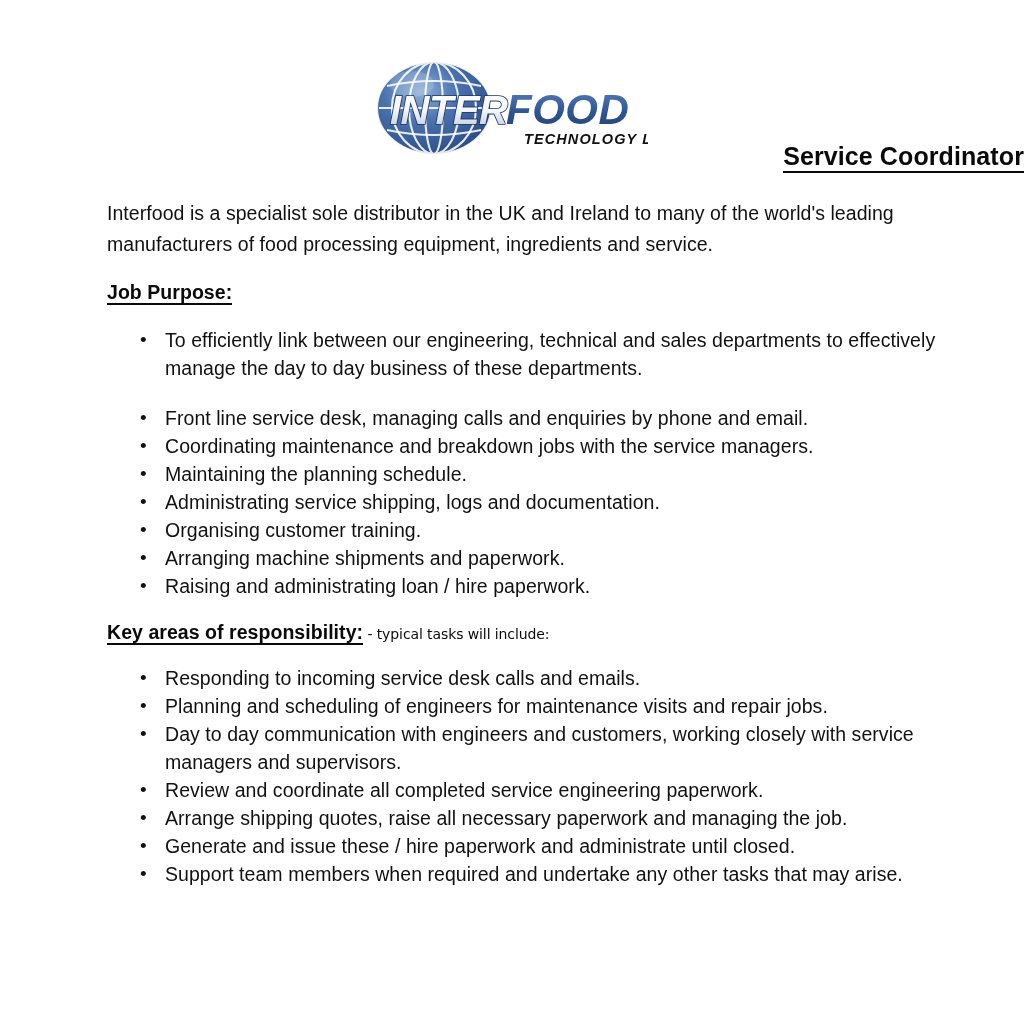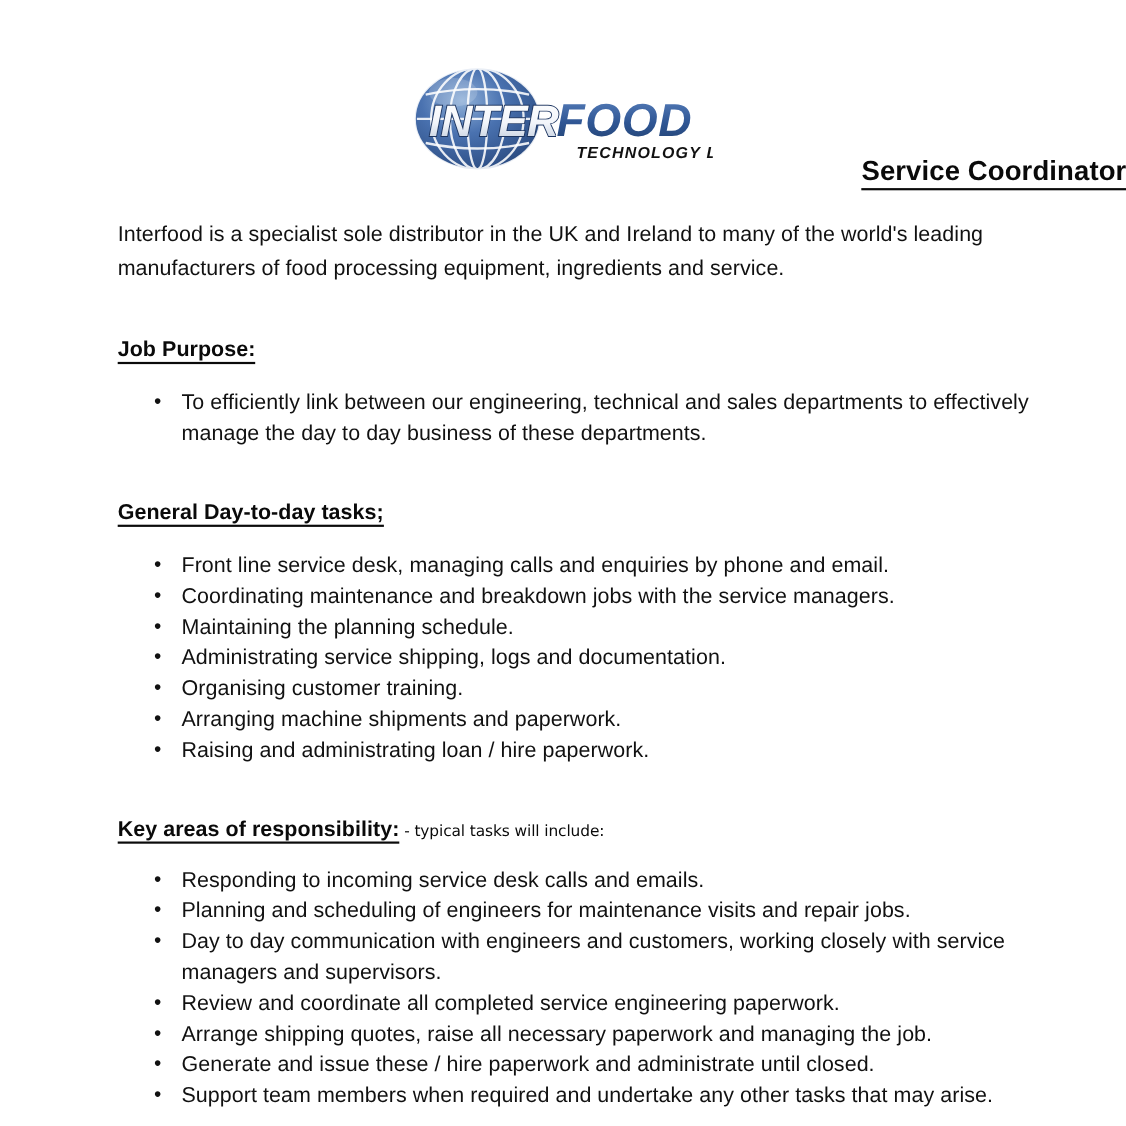--- a/index.html
+++ b/index.html
@@ -71,21 +71,21 @@
     font-size: 19.5px;
     line-height: 31px;
     margin: 27px 0 0 0;
     color: #111;
     letter-spacing: 0.05px;
   }
 
   h2.section-head {
     font-size: 19.5px;
     font-weight: bold;
-    margin: 47px 0 0 0;
+    margin: 21px 0 0 0;
     padding: 0;
     color: #0a0a0a;
     letter-spacing: 0.05px;
   }
   h2.section-head .u {
     border-bottom: 2px solid #0a0a0a;
     padding-bottom: 0px;
   }
   h2.section-head .tail {
     font-weight: normal;
@@ -190,23 +190,20 @@
     <h2 class="section-head">
       <span class="u">Job Purpose:</span>
     </h2>
     <ul class="tasks gap-lg">
       <li>
         <span class="bullet">•</span>
         <span>To efficiently link between our engineering, technical and sales departments to effectively manage the day to day business of these departments.</span>
       </li>
     </ul>
 
-    <h2 class="section-head">
-      <span class="u">General Day-to-day tasks;</span>
-    </h2>
     <ul class="tasks gap-lg spaced">
       <li>
         <span class="bullet">•</span>
         <span>Front line service desk, managing calls and enquiries by phone and email.</span>
       </li>
       <li>
         <span class="bullet">•</span>
         <span>Coordinating maintenance and breakdown jobs with the service managers.</span>
       </li>
       <li>

